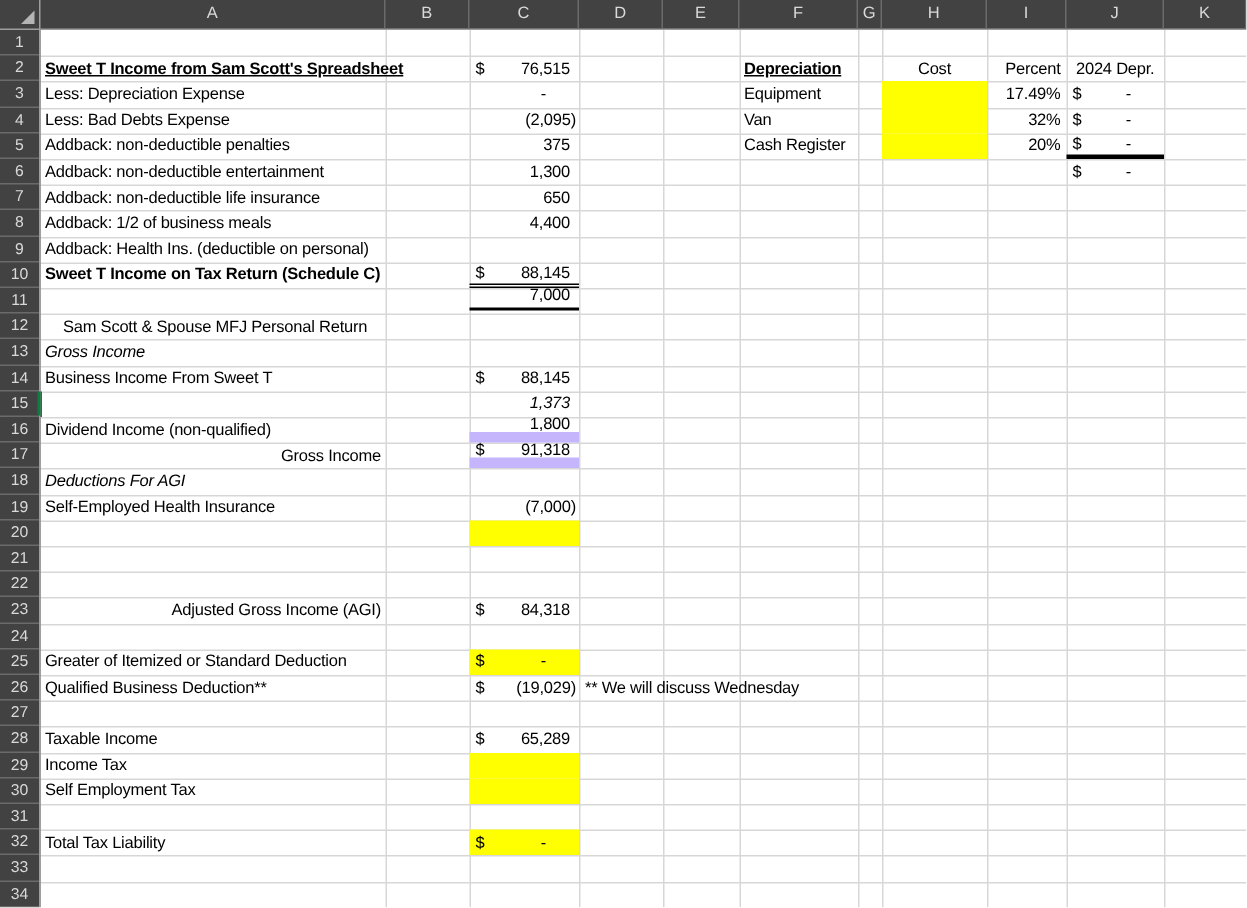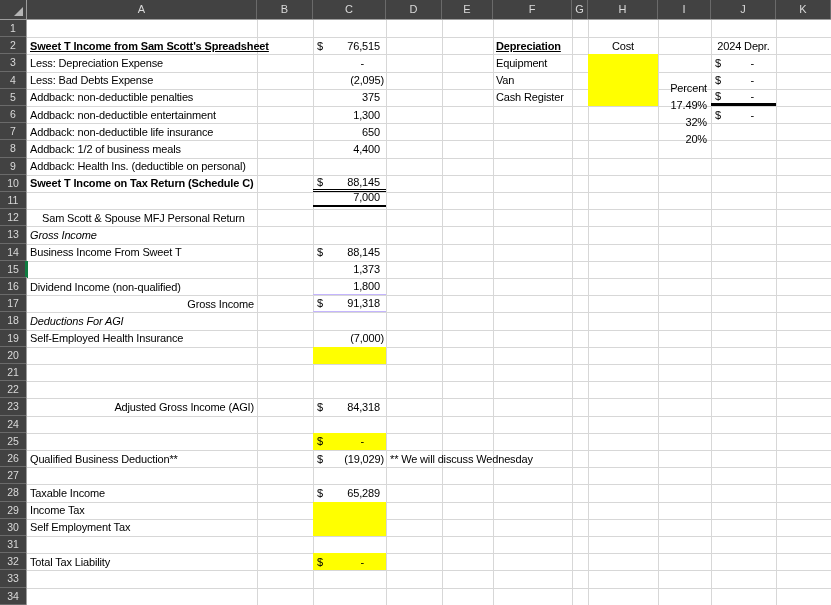--- a/index.html
+++ b/index.html
@@ -61,28 +61,28 @@
   }
   .label{padding-left:3px;}
   .right{justify-content:flex-end;padding-right:3px;}
   .center{justify-content:center;}
   .bold{font-weight:700;}
   .italic{font-style:italic;}
   .underline{text-decoration:underline;}
   .cell.num:not(.acct){justify-content:flex-end;padding-right:6px;}
   .cell.paren:not(.acct){justify-content:flex-end;padding-right:2px;}
   .cell.dash:not(.acct){justify-content:flex-end;padding-right:22px;}
-  .cell.pct{justify-content:flex-end;padding-right:4px;margin-top:42px;}
+  .cell.pct{justify-content:flex-end;padding-right:4px;}
   .cell.acct{justify-content:space-between;}
   .cell.acct .pre{padding-left:4px;}
   .cell.acct.num .val{padding-right:6px;}
   .cell.acct.paren .val{padding-right:2px;}
   .cell.acct.dash .val{padding-right:22px;}
   .fill{background:var(--fill-highlight);}
-  .b-thin{border-bottom:1px solid #c4b5fd;}
+  .b-thin{border-bottom:7px solid #c4b5fd;}
   .b-med{border-bottom:2px solid #000;}
   .b-thick{border-bottom:3px solid #000;}
   .b-double{border-bottom:3px double #000;}
   .note{width:210px !important;padding-left:4px;}
   #selbar{position:absolute;width:2px;background:var(--selection-green);}
 </style>
 </head>
 <body>
 
 <div id="sheet">
@@ -183,37 +183,38 @@
         <div class="pre">$</div>
         <div class="val">88,145</div>
       </div>
       <div class="cell label" style="left: 27px; top: 209.2px; width: 230px; height: 17.2px; margin-left: 12px;">Sam Scott &amp; Spouse MFJ Personal Return</div>
       <div class="cell label italic" style="left: 27px; top: 226.4px; width: 230px; height: 17.2px;">Gross Income</div>
       <div class="cell label" style="left: 27px; top: 243.6px; width: 230px; height: 17.2px;">Business Income From Sweet T</div>
       <div class="cell acct num" style="left: 313px; top: 243.6px; width: 73px; height: 17.2px;">
         <div class="pre">$</div>
         <div class="val">88,145</div>
       </div>
-      <div class="cell num" style="left: 313px; top: 260.8px; width: 73px; height: 17.2px;">1,373</div>
+      <div class="cell num" style="left: 313px; top: 260.8px; width: 73px; height: 17.2px; font-style: italic;">1,373</div>
       <div class="cell label" style="left: 27px; top: 278px; width: 230px; height: 17.2px;">Dividend Income (non-qualified)</div>
       <div class="cell num b-thin" style="left: 313px; top: 278px; width: 73px; height: 17.2px;">1,800</div>
       <div class="cell right" style="left: 27px; top: 295.2px; width: 230px; height: 17.2px;">Gross Income</div>
       <div class="cell acct num b-thin" style="left: 313px; top: 295.2px; width: 73px; height: 17.2px;">
         <div class="pre">$</div>
         <div class="val">91,318</div>
       </div>
       <div class="cell label" style="left: 27px; top: 329.6px; width: 230px; height: 17.2px;">Self-Employed Health Insurance</div>
       <div class="cell label italic" style="left: 27px; top: 312.4px; width: 230px; height: 17.2px;">Deductions For AGI</div>
       <div class="cell paren" style="left: 313px; top: 329.6px; width: 73px; height: 17.2px;">(7,000)</div>
       <div class="cell fill" style="left: 313px; top: 346.8px; width: 73px; height: 17.2px;"></div>
       <div class="cell right" style="left: 27px; top: 398.4px; width: 230px; height: 17.2px;">Adjusted Gross Income (AGI)</div>
       <div class="cell acct num" style="left: 313px; top: 398.4px; width: 73px; height: 17.2px;">
         <div class="pre">$</div>
         <div class="val">84,318</div>
       </div>
+      <div class="cell label" style="left: 27px; top: 432.8px; width: 230px; height: 17.2px;">Greater of Itemized or Standard Deduction</div>
       <div class="cell acct dash fill" style="left: 313px; top: 432.8px; width: 73px; height: 17.2px;">
         <div class="pre">$</div>
         <div class="val">-</div>
       </div>
       <div class="cell label" style="left: 27px; top: 450px; width: 230px; height: 17.2px;">Qualified Business Deduction**</div>
       <div class="cell acct paren" style="left: 313px; top: 450px; width: 73px; height: 17.2px;">
         <div class="pre">$</div>
         <div class="val">(19,029)</div>
       </div>
       <div class="cell label" style="left: 27px; top: 484.4px; width: 230px; height: 17.2px;">Taxable Income</div>

